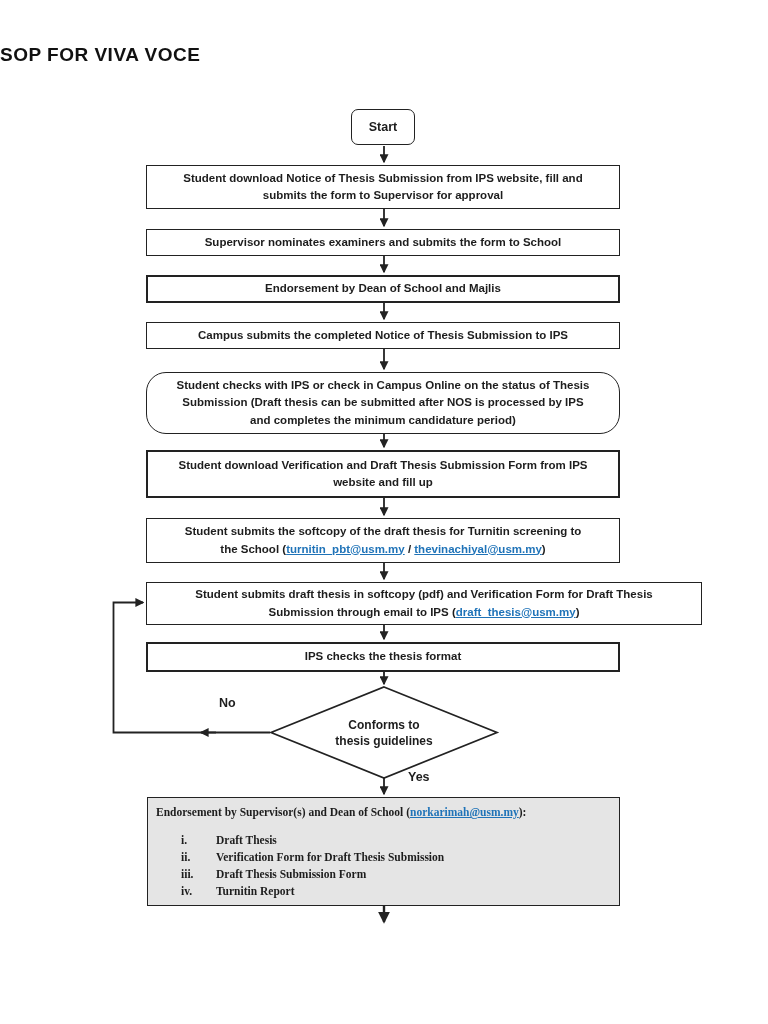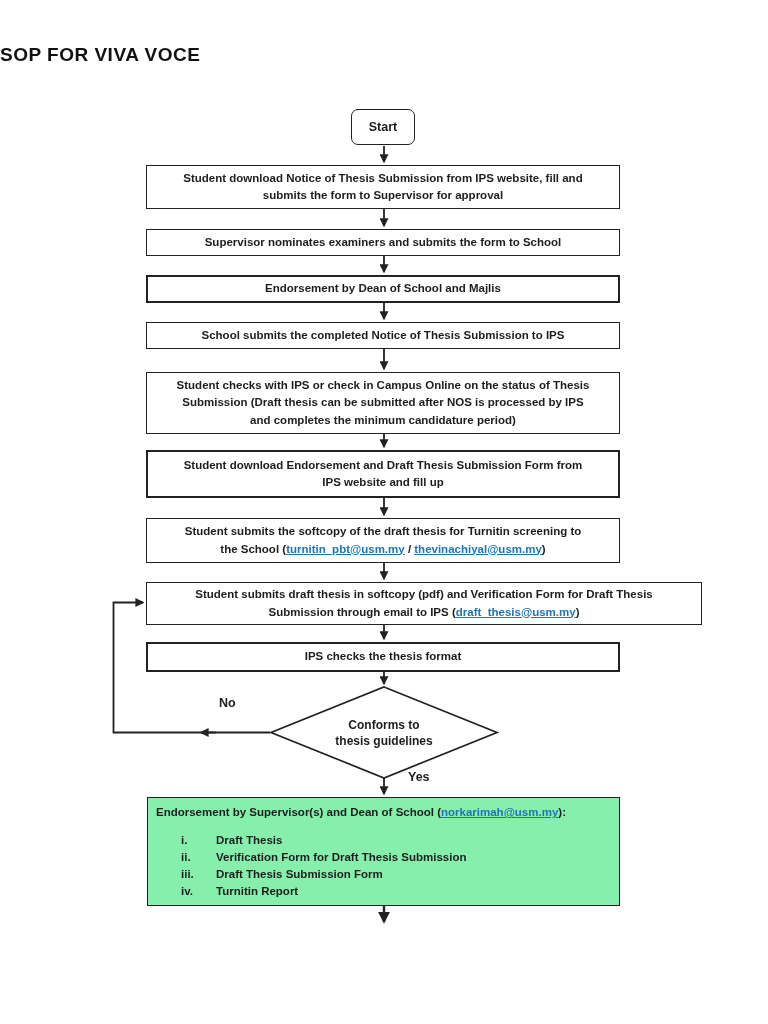--- a/index.html
+++ b/index.html
@@ -18,38 +18,38 @@
     font-size:11.5px;font-weight:700;line-height:1.5;padding:2px 28px;
   }
   .start{
     left:351px;top:109px;width:64px;height:36px;border-radius:7px;
     font-size:12.5px;padding:0;
   }
   .b1{left:146px;top:165px;width:474px;height:44px;}
   .b2{left:146px;top:229px;width:474px;height:27px;}
   .b3{left:146px;top:275px;width:474px;height:28px;border-width:2.2px;}
   .b4{left:146px;top:322px;width:474px;height:27px;}
-  .b5{left:146px;top:372px;width:474px;height:62px;}
+  .b5{left:146px;top:372px;width:474px;height:62px;border-radius:20px;}
   .b6{left:146px;top:450px;width:474px;height:48px;border-width:2.5px;}
   .b7{left:146px;top:518px;width:474px;height:45px;}
   .b8{left:146px;top:582px;width:556px;height:43px;}
   .b9{left:146px;top:642px;width:474px;height:30px;border-width:2.2px;}
   .link{color:#1f73b8;text-decoration:underline;font-weight:700;cursor:pointer;}
   .diamond-label{
     position:absolute;left:289px;top:708px;width:190px;height:50px;
     display:flex;flex-direction:column;align-items:center;justify-content:center;
     text-align:center;font-size:12px;font-weight:700;line-height:1.35;
   }
   .lbl{position:absolute;font-size:12.5px;font-weight:700;}
   .lbl-no{left:219px;top:696px;}
   .lbl-yes{left:408px;top:770px;}
   .endorse{
     position:absolute;left:147px;top:797px;width:473px;height:109px;
-    box-sizing:border-box;background:#86efac;border:1.8px solid #222;
-    font-size:11.5px;font-weight:700;line-height:1.4;padding:6px 23px 0 8px;
+    box-sizing:border-box;background:#e5e5e5;border:1.8px solid #222;
+    font-size:11.5px;font-weight:700;line-height:1.4;padding:6px 23px 0 8px;font-family:Liberation Serif, serif;
   }
   .endorse-head{white-space:nowrap;}
   .endorse-list{margin-top:12px;}
   .endorse-row{display:flex;line-height:17px;}
   .endorse-num{width:60px;padding-left:25px;box-sizing:border-box;}
   .endorse-label{flex:1;}
 </style>
 </head>
 <body>
 
@@ -95,29 +95,29 @@
 
   <div class="node b2">
     <span>Supervisor nominates examiners and submits the form to School</span>
   </div>
 
   <div class="node b3">
     <span>Endorsement by Dean of School and Majlis</span>
   </div>
 
   <div class="node b4">
-    <span>School submits the completed Notice of Thesis Submission to IPS</span>
+    <span>Campus submits the completed Notice of Thesis Submission to IPS</span>
   </div>
 
   <div class="node b5">
     <span>Student checks with IPS or check in Campus Online on the status of Thesis Submission (Draft thesis can be submitted after NOS is processed by IPS and completes the minimum candidature period)</span>
   </div>
 
   <div class="node b6">
-    <span>Student download Endorsement and Draft Thesis Submission Form from IPS website and fill up</span>
+    <span>Student download Verification and Draft Thesis Submission Form from IPS website and fill up</span>
   </div>
 
   <div class="node b7">
     <span><span>Student submits the softcopy of the draft thesis for Turnitin screening to the School (</span><span class="link">turnitin_pbt@usm.my</span><span> / </span><span class="link">thevinachiyal@usm.my</span><span>)</span></span>
   </div>
 
   <div class="node b8">
     <span><span>Student submits draft thesis in softcopy (pdf) and Verification Form for Draft Thesis Submission through email to IPS (</span><span class="link">draft_thesis@usm.my</span><span>)</span></span>
   </div>
 

